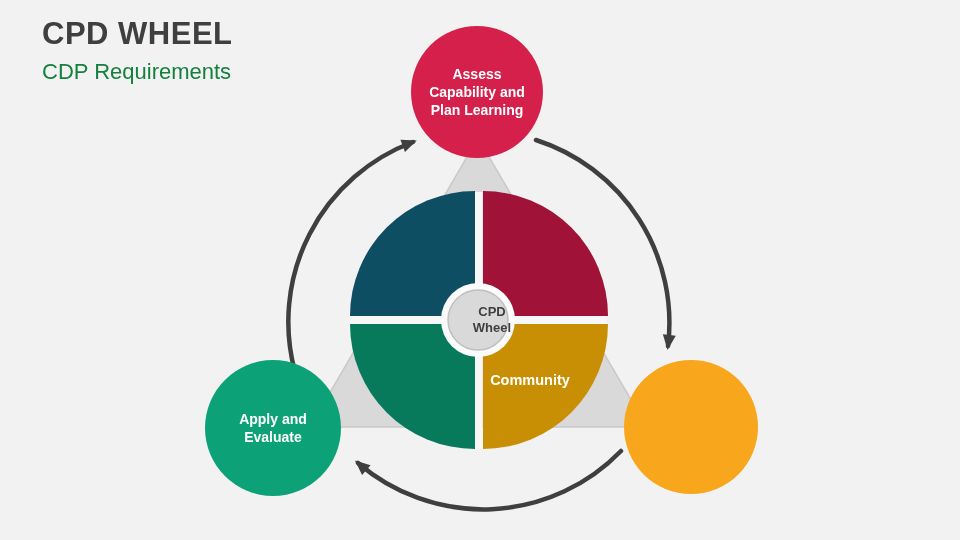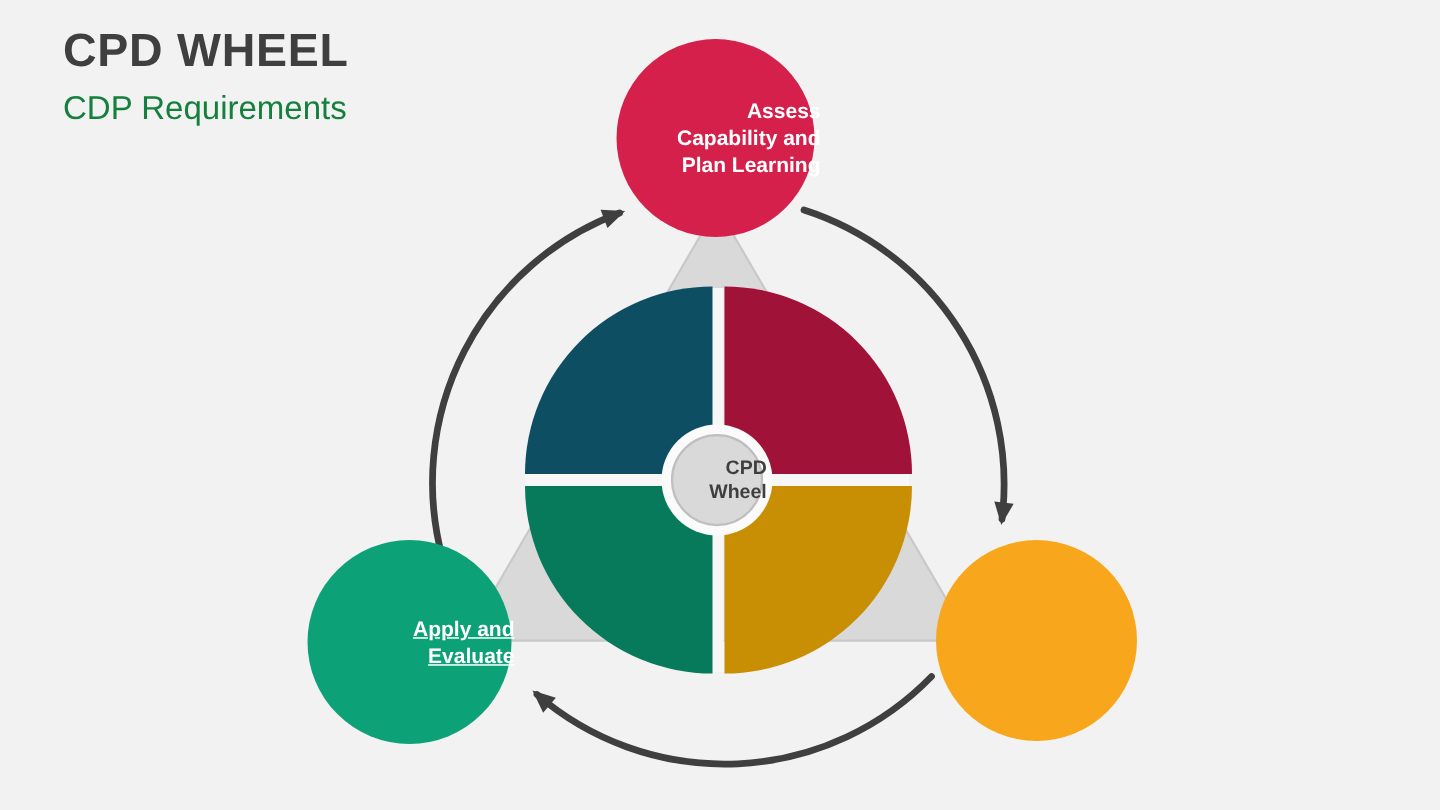--- a/index.html
+++ b/index.html
@@ -23,32 +23,32 @@
     font-size: 22px;
     font-weight: 400;
     color: #15803d;
     margin-top: 7px;
   }
   svg.diagram { position: absolute; left: 0; top: 0; width: 960px; height: 540px; }
   .label {
     position: absolute;
     transform: translate(-50%, -50%);
     white-space: pre-line;
-    text-align: right;
+    text-align: center;
     color: #ffffff;
     font-weight: 700;
     line-height: 1.3;
     pointer-events: none;
   }
   .stage-label { font-size: 14px; width: 140px; }
   .quadrant-label { font-size: 14.5px; width: 150px; }
   .center-label { font-size: 13px; color: #3f3f3f; line-height: 1.25; }
   .lbl-assess    { left: 477px; top: 92px; }
   .lbl-acquires  { left: 691px; top: 427px; }
-  .lbl-apply     { left: 273px; top: 428px; text-decoration: underline; }
+  .lbl-apply     { left: 273px; top: 428px; }
   .lbl-pe        { left: 421px; top: 267px; }
   .lbl-training  { left: 535px; top: 268px; }
   .lbl-selfstudy { left: 424px; top: 374px; }
   .lbl-community { left: 530px; top: 380px; }
   .lbl-center    { left: 478px; top: 320px; margin-left: 14px; }
 </style>
 </head>
 <body>
 
 <div class="slide">
@@ -86,17 +86,18 @@
     <circle cx="691" cy="427" r="67" fill="#f8a71c"></circle>
     <circle cx="273" cy="428" r="68" fill="#0da177"></circle>
   </svg>
 
   <div class="label stage-label lbl-assess">Assess
 Capability and
 Plan Learning</div>
   <div class="label stage-label lbl-apply">Apply and
 Evaluate</div>
 
+  <div class="label quadrant-label lbl-community">Community</div>
 
   <div class="label center-label lbl-center">CPD
 Wheel</div>
 
 </div>
 
 </body></html>

